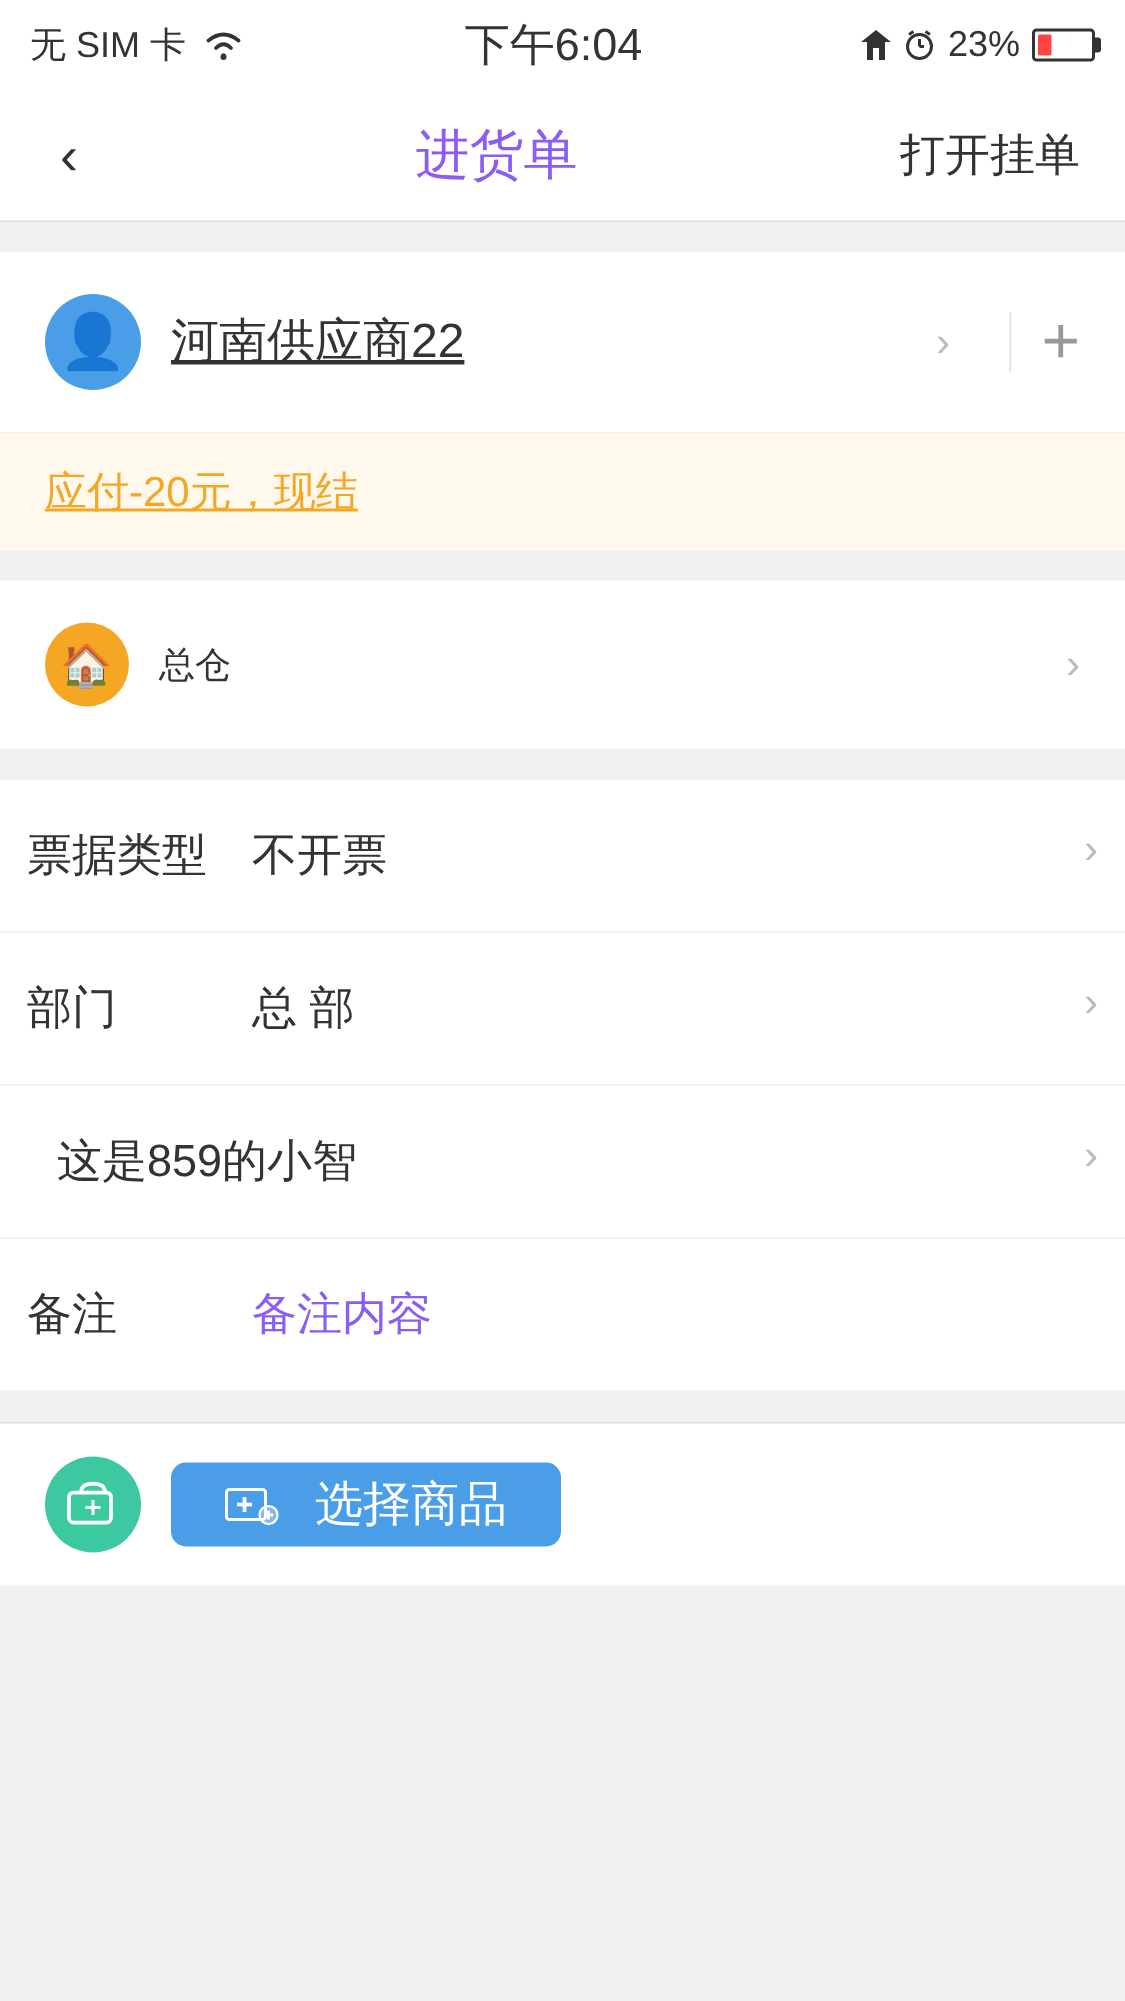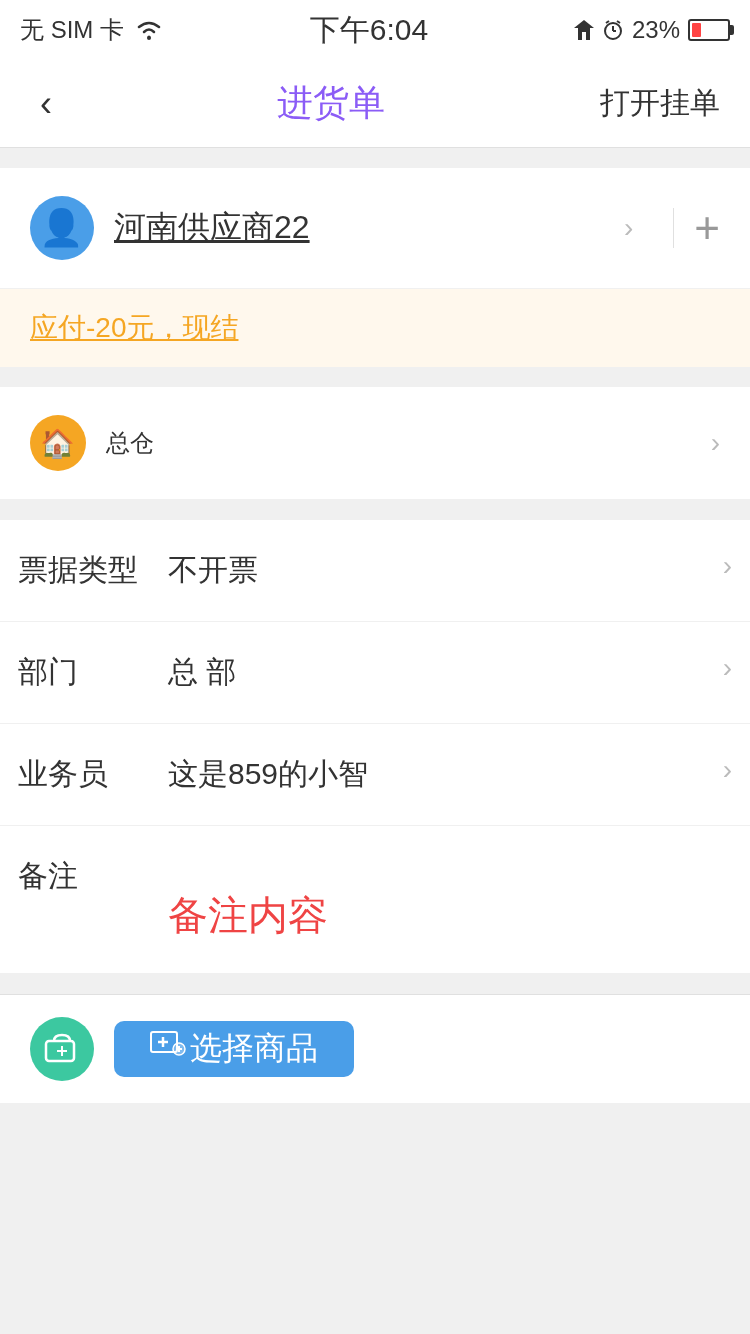--- a/index.html
+++ b/index.html
@@ -212,24 +212,23 @@
       flex-shrink: 0;
     }
     .form-value {
       flex: 1;
       font-size: 30px;
       color: #333;
       margin-left: 20px;
     }
     .form-placeholder {
       flex: 1;
-      font-size: 40px;
-      color: #ef4444;
+      font-size: 30px;
+      color: #8b5cf6;
       margin-left: 20px;
-      margin-top: 32px;
     }
 
     
     .collapse-row {
       display: flex;
       align-items: center;
       justify-content: center;
       padding: 28px 30px;
       background: #f0f0f0;
       font-size: 28px;
@@ -264,21 +263,22 @@
       color: #333;
     }
     .select-btn {
       background: #4a9ee8;
       color: #fff;
       border: none;
       border-radius: 10px;
       padding: 6px 36px;
       font-size: 32px;
       display: flex;
-      gap: 4px;
+      align-items: center;
+      gap: 24px;
       cursor: pointer;
     }
 
     
     .main-content {
       background: #f0f0f0;
       min-height: calc(1334px - 60px - 88px);
     }
   </style>
 </head>
@@ -357,21 +357,20 @@
       <span class="chevron">›</span>
     </div>
 
     <div class="form-row">
       <span class="form-label">部门</span>
       <span class="form-value">总 部</span>
       <span class="chevron">›</span>
     </div>
 
     <div class="form-row">
-      <span class="form-label">业务员</span>
       <span class="form-value">这是859的小智</span>
       <span class="chevron">›</span>
     </div>
 
     <div class="form-row">
       <span class="form-label">备注</span>
       <span class="form-placeholder">备注内容</span>
     </div>
 
   </div>

